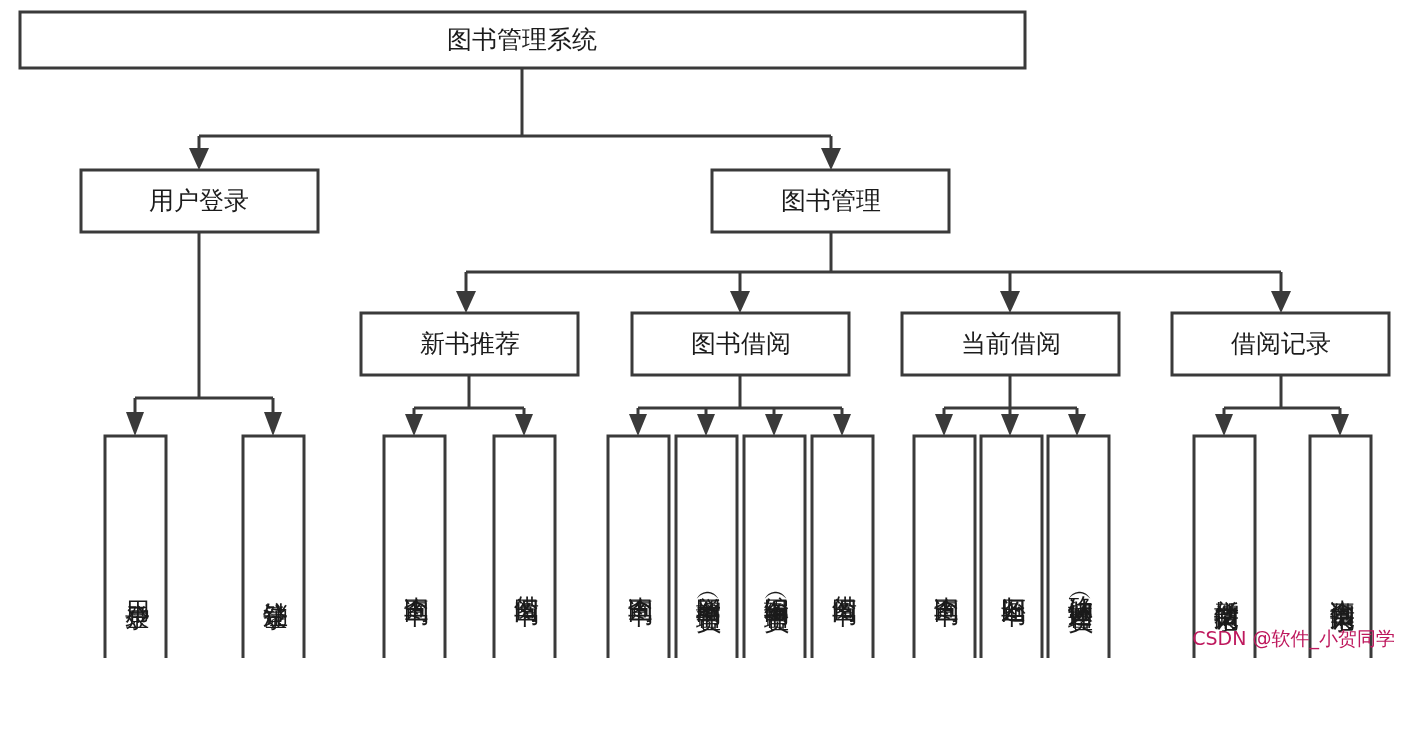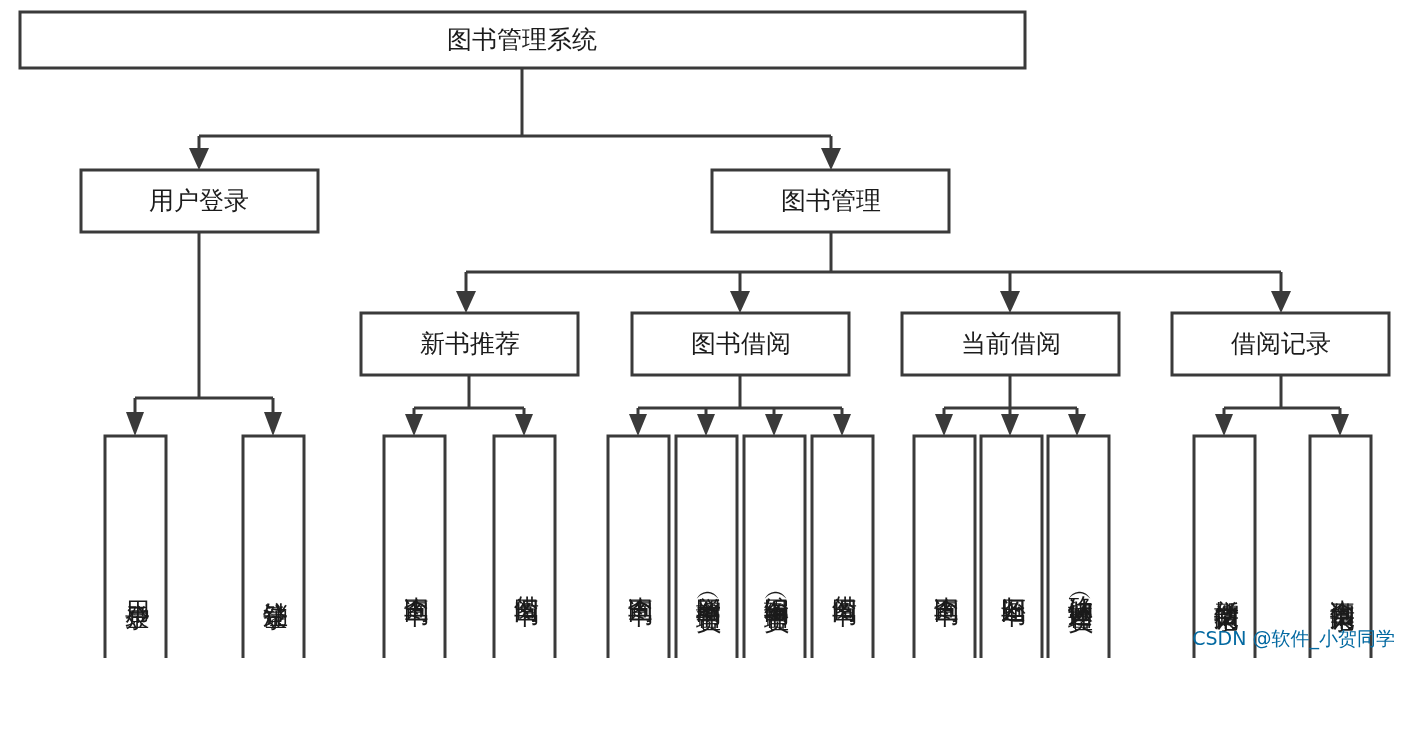--- a/index.html
+++ b/index.html
@@ -57,21 +57,21 @@
     dominant-baseline: middle;
     writing-mode: vertical-rl;
     letter-spacing: 2px;
   }
   .watermark-text {
     position: absolute;
     right: 10px;
     bottom: 6px;
     font-family: "DejaVu Sans", "Liberation Sans", sans-serif;
     font-size: 19px;
-    color: #0369a1;
+    color: #be185d;
     white-space: nowrap;
     user-select: none;
     pointer-events: none;
   }
 </style>
 </head>
 <body>
 
 <div id="diagram-root">
 

